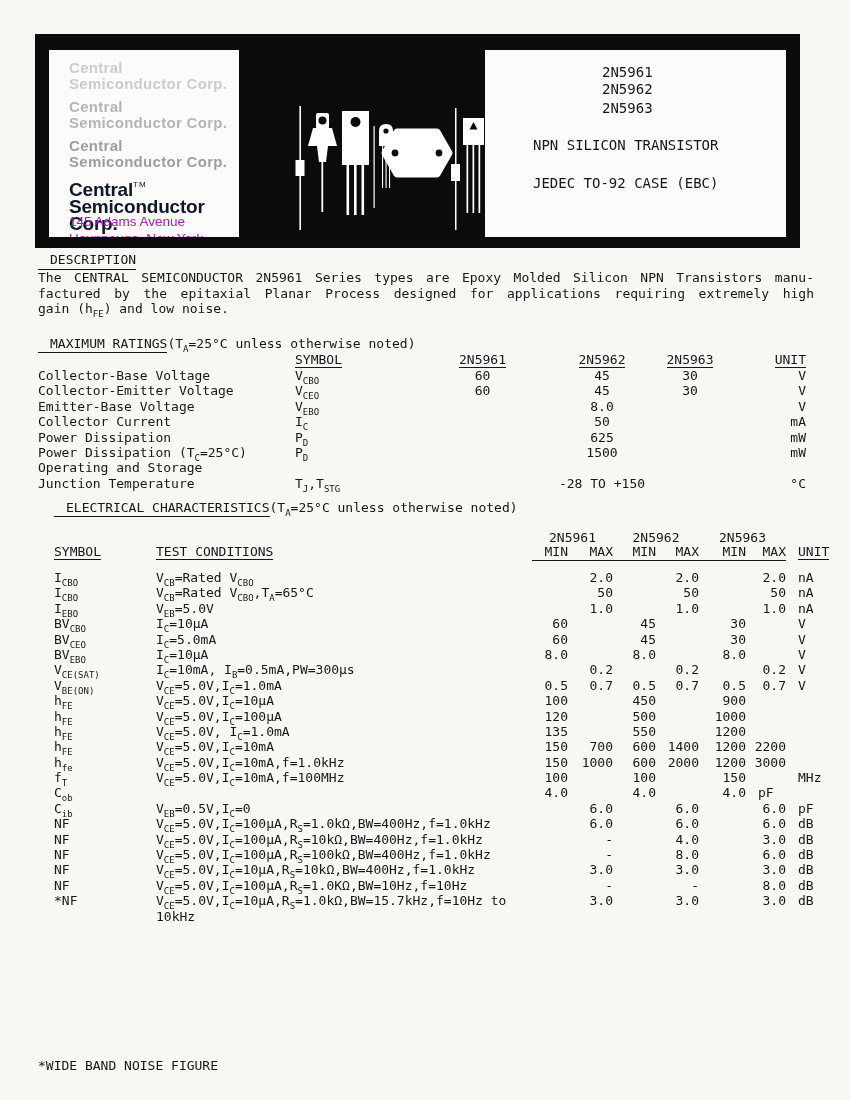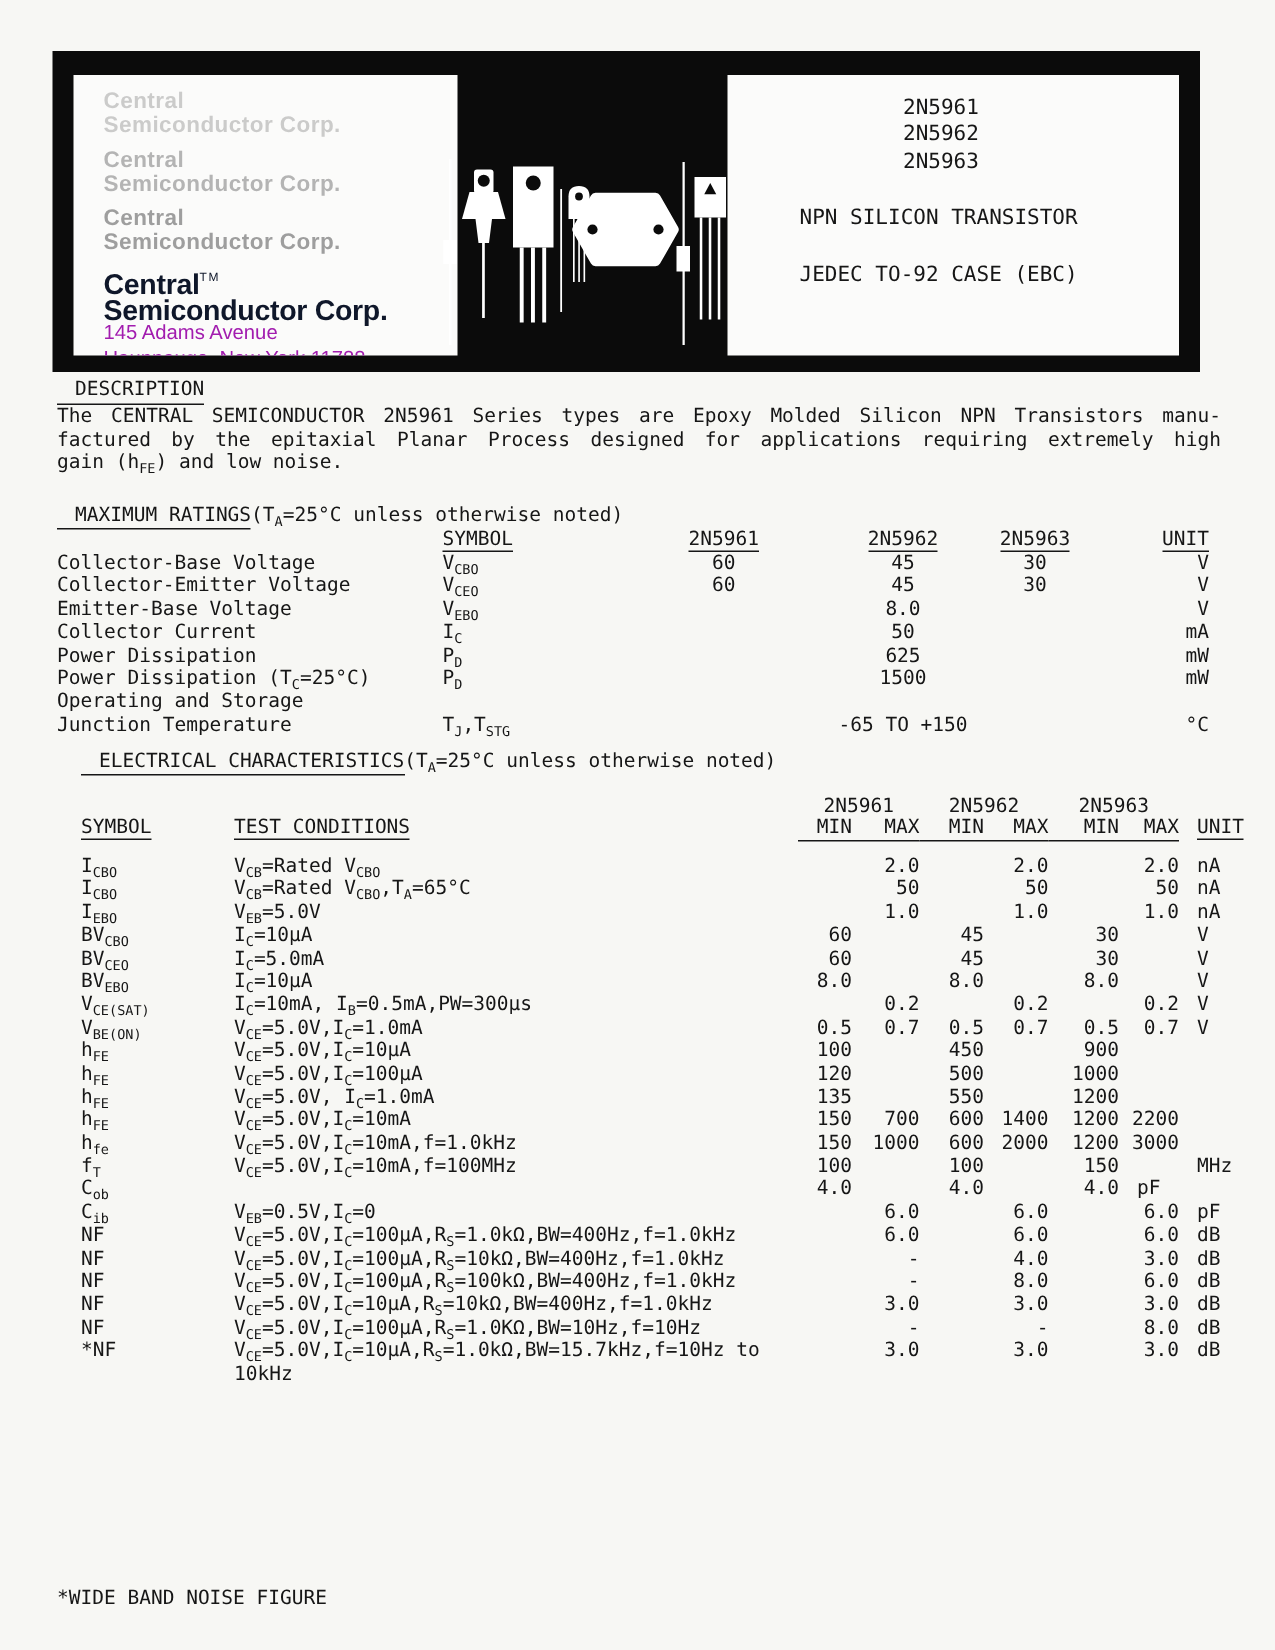--- a/index.html
+++ b/index.html
@@ -3,21 +3,21 @@
 <meta charset="utf-8">
 <style>
   html,body{margin:0;padding:0;}
   body{width:850px;height:1100px;background:#f7f7f4;position:relative;
        font-family:"DejaVu Sans Mono", monospace;color:#161616;
        -webkit-font-smoothing:antialiased;}
   .abs{position:absolute;}
   sub{font-size:9px;line-height:0;}
   
   .banner{left:35px;top:34px;width:765px;height:214px;background:#0b0b0b;}
-  .logo-box{position:absolute;left:14px;top:16px;width:256px;height:187px;background:#fbfbfa;
+  .logo-box{position:absolute;left:14px;top:16px;width:190px;height:187px;background:#fbfbfa;
             font-family:"Liberation Sans", sans-serif;overflow:hidden;}
   .ghost{position:absolute;left:20px;font-weight:bold;font-size:15px;line-height:16px;
          letter-spacing:.3px;color:#8a8a8a;}
   .ghost.g1{top:10px;opacity:.42;filter:blur(.5px);}
   .ghost.g2{top:49px;opacity:.62;filter:blur(.3px);}
   .ghost.g3{top:88px;opacity:.82;}
   .logo-main{position:absolute;left:20px;top:126px;font-weight:bold;font-size:19px;
              line-height:17px;color:#0f172a;letter-spacing:-.2px;}
   .logo-main .tm{font-size:8px;vertical-align:9px;font-weight:normal;letter-spacing:1px;}
   .logo-addr{position:absolute;left:20px;top:163px;font-size:13.5px;line-height:17px;color:#a21caf;}
@@ -217,21 +217,21 @@
         <div class="r-sym"></div>
         <div class="c-center"></div>
         <div class="c-center"></div>
         <div class="c-center"></div>
         <div class="r-unit"></div>
       </div>
       <div class="t-row r-grid">
         <div class="">Junction Temperature</div>
         <div class="r-sym">T<sub>J</sub>,T<sub>STG</sub></div>
         <div class="c-center"></div>
-        <div class="c-center">-65 TO +150</div>
+        <div class="c-center">-28 TO +150</div>
         <div class="c-center"></div>
         <div class="r-unit">°C</div>
       </div>
     </div>
 </div>
 
 <div class="abs sec-elec">
   <div style="height:16px;line-height:15px;">
     <span class="sec-title">ELECTRICAL CHARACTERISTICS</span><span class="sec-suffix">(T<sub>A</sub>=25°C unless otherwise noted)</span>
   </div>

